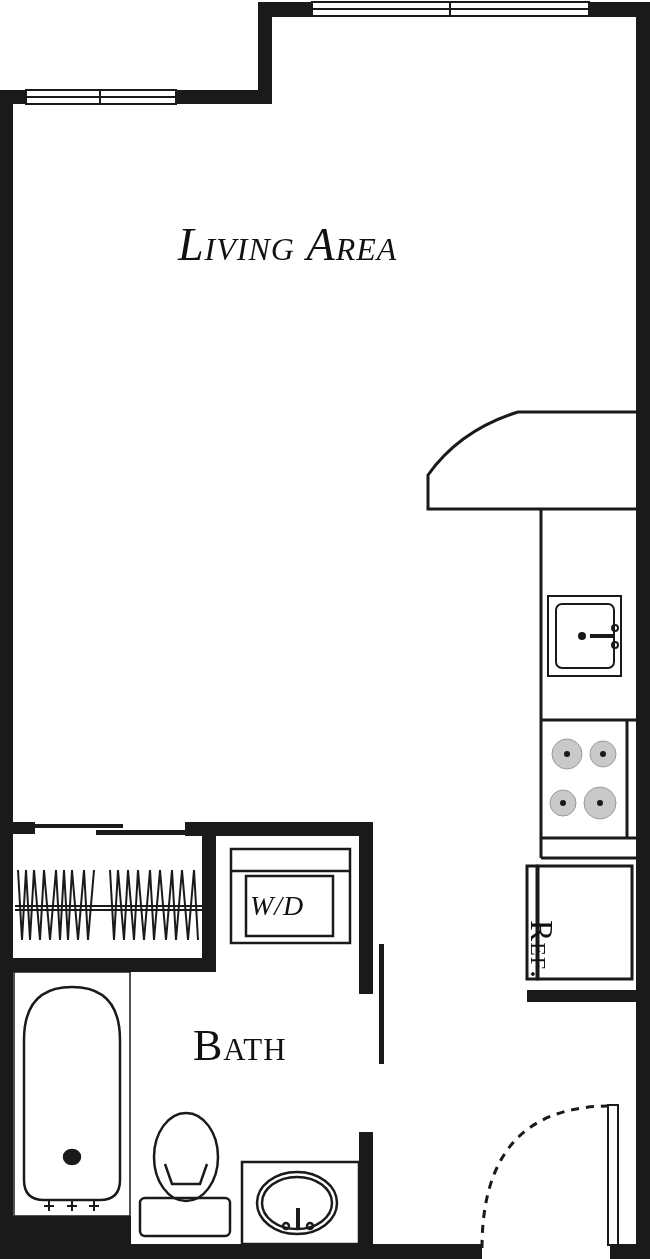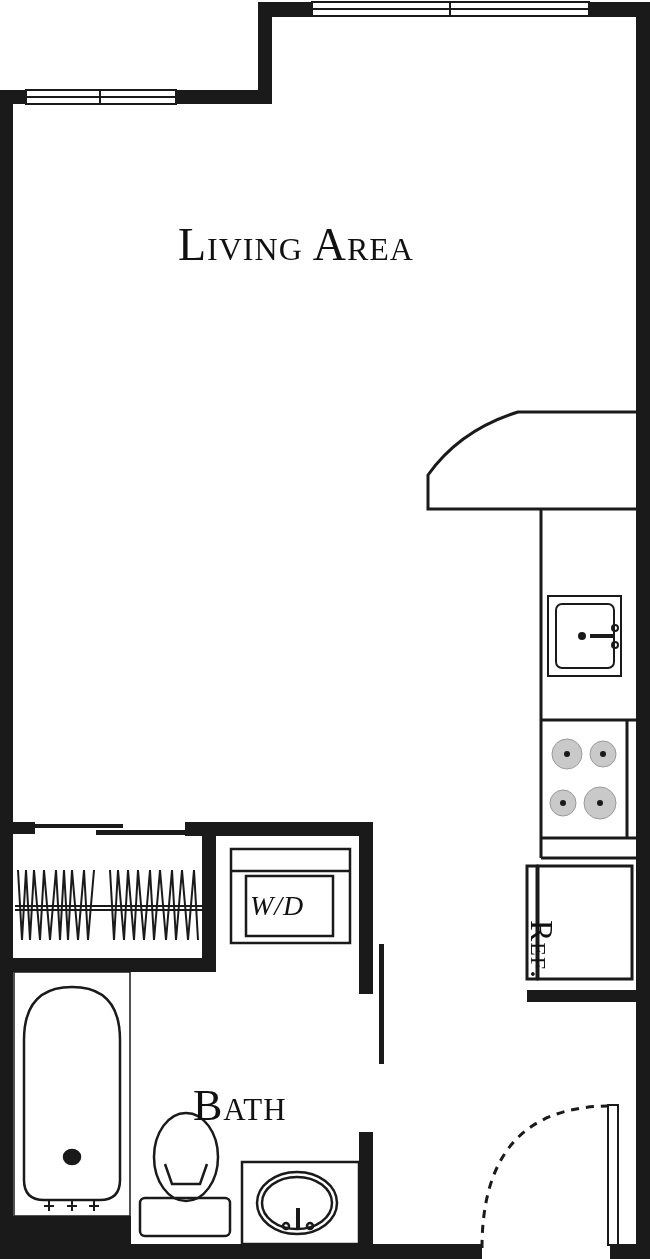--- a/index.html
+++ b/index.html
@@ -1,20 +1,20 @@
 <!DOCTYPE html>
 <html><head>
 <meta charset="utf-8">
 <style>
   html,body{margin:0;padding:0;background:#fff;}
   body{width:650px;height:1259px;overflow:hidden;position:relative;}
   svg{position:absolute;left:0;top:0;}
   .lbl{position:absolute;font-family:"Liberation Serif","DejaVu Serif",serif;color:#111;white-space:nowrap;letter-spacing:1px;}
-  .lbl-living{left:178px;top:218px;font-size:46px;}
-  .lbl-bath{left:193px;top:1080px;font-size:44px;}
+  .lbl-living{left:178px;top:218px;font-size:46px;font-style:italic;}
+  .lbl-bath{left:193px;top:1020px;font-size:44px;}
   .lbl-wd{left:250px;top:890px;font-size:28px;font-style:italic;}
   .lbl-ref{left:560px;top:920px;font-size:32px;transform:rotate(90deg);transform-origin:left top;}
   .sc{font-variant:small-caps;}
 </style>
 </head>
 <body>
 
 <svg width="650" height="1259" viewBox="0 0 650 1259">
   <g fill="#1a1a1a">
 

